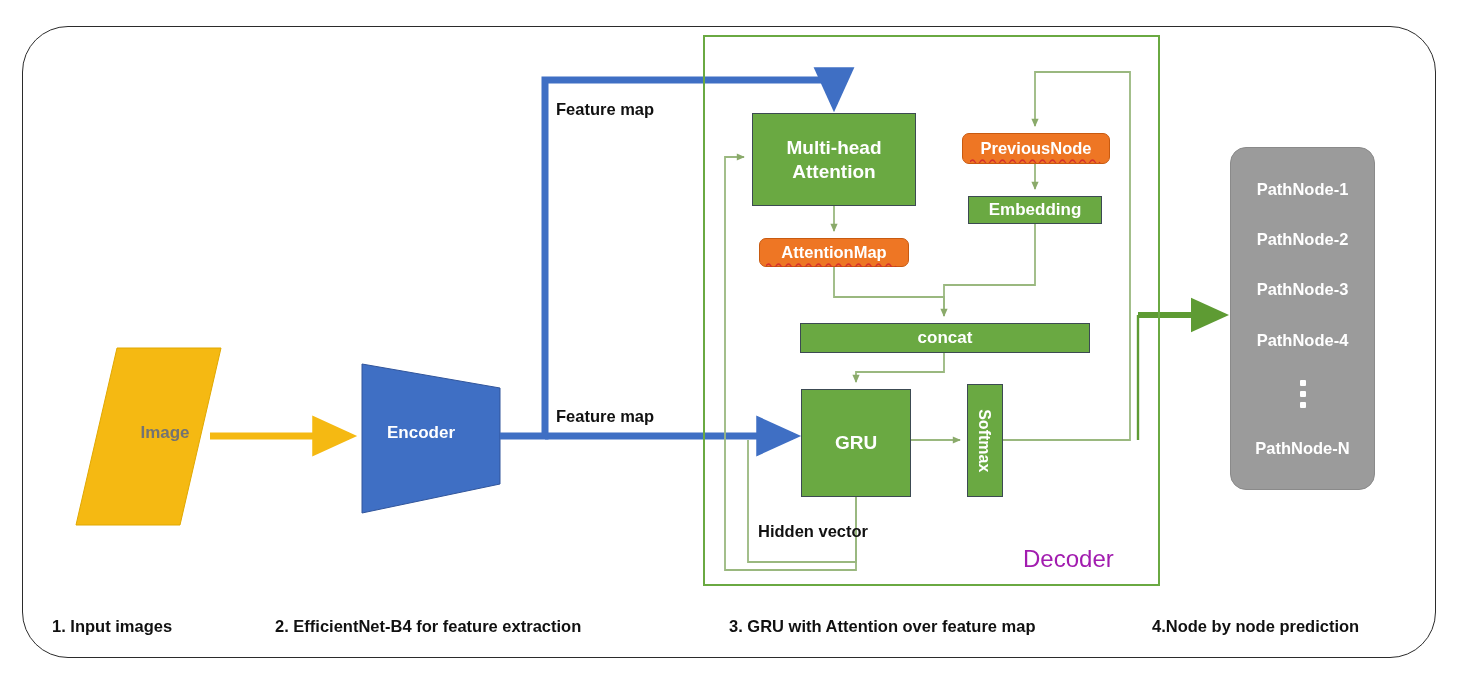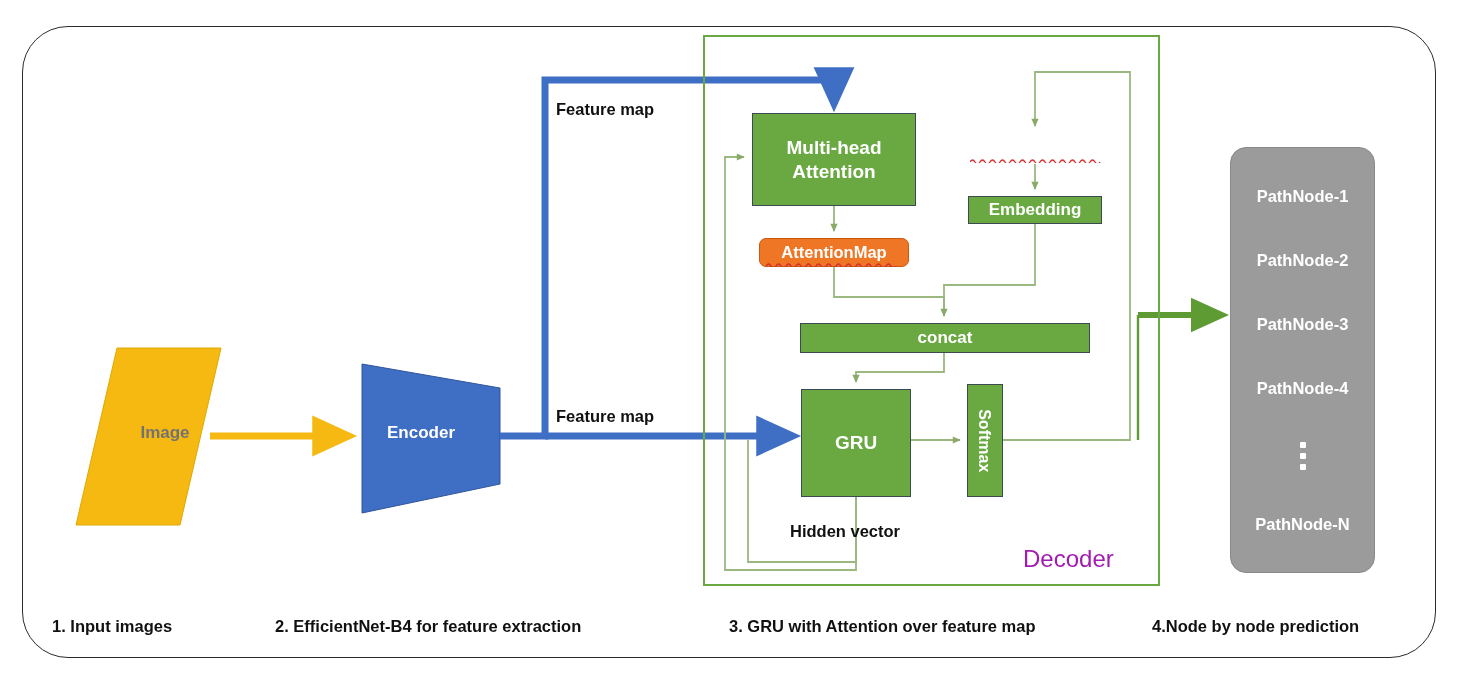--- a/index.html
+++ b/index.html
@@ -95,21 +95,21 @@
   }
   #softmax {
     left: 967px; top: 384px; width: 36px; height: 113px;
     font-size: 16px;
   }
   #softmax .rot {
     transform: rotate(90deg);
     white-space: nowrap;
   }
   #pathnode-list {
-    left: 1230px; top: 147px; width: 145px; height: 426px;
+    left: 1230px; top: 147px; width: 145px; height: 343px;
     flex-direction: column;
     justify-content: space-around;
     font-size: 16.5px;
     padding: 16px 0;
   }
   #pathnode-list .pn {
     width: 100%;
     text-align: center;
   }
   #pathnode-list .dots {
@@ -145,21 +145,21 @@
   
   .label {
     position: absolute;
     color: #111111;
     font-size: 16.5px;
     font-weight: bold;
     white-space: nowrap;
   }
   #feature-map-top { left: 556px; top: 100px; }
   #feature-map-bottom { left: 556px; top: 407px; }
-  #hidden-vector { left: 790px; top: 522px; }
+  #hidden-vector { left: 758px; top: 522px; }
 
   
   .caption {
     position: absolute;
     top: 617px;
     color: #111111;
     font-size: 16.5px;
     font-weight: bold;
     white-space: nowrap;
   }
@@ -257,20 +257,23 @@
     </span>
   </div>
 
   <div class="node orange-box" id="attention-map">
     <span>AttentionMap</span>
   </div>
   <svg id="attmap-squiggle" viewBox="0 0 134 5" preserveAspectRatio="none" xmlns="http://www.w3.org/2000/svg">
     <path d="M0,4 q2.5,-4 5,0 t5,0 t5,0 t5,0 t5,0 t5,0 t5,0 t5,0 t5,0 t5,0 t5,0 t5,0 t5,0 t5,0 t5,0 t5,0 t5,0 t5,0 t5,0 t5,0 t5,0 t5,0 t5,0 t5,0 t5,0 t5,0" fill="none" stroke="#d32f2f" stroke-width="1.3"></path>
   </svg>
 
+  <div class="node orange-box" id="previous-node">
+    <span>PreviousNode</span>
+  </div>
   <svg id="prev-squiggle" viewBox="0 0 132 5" preserveAspectRatio="none" xmlns="http://www.w3.org/2000/svg">
     <path d="M0,4 q2.5,-4 5,0 t5,0 t5,0 t5,0 t5,0 t5,0 t5,0 t5,0 t5,0 t5,0 t5,0 t5,0 t5,0 t5,0 t5,0 t5,0 t5,0 t5,0 t5,0 t5,0 t5,0 t5,0 t5,0 t5,0 t5,0 t5,0" fill="none" stroke="#d32f2f" stroke-width="1.3"></path>
   </svg>
 
   <div class="node green-box" id="embedding">
     <span>Embedding</span>
   </div>
 
   <div class="node green-box" id="concat">
     <span>concat</span>

